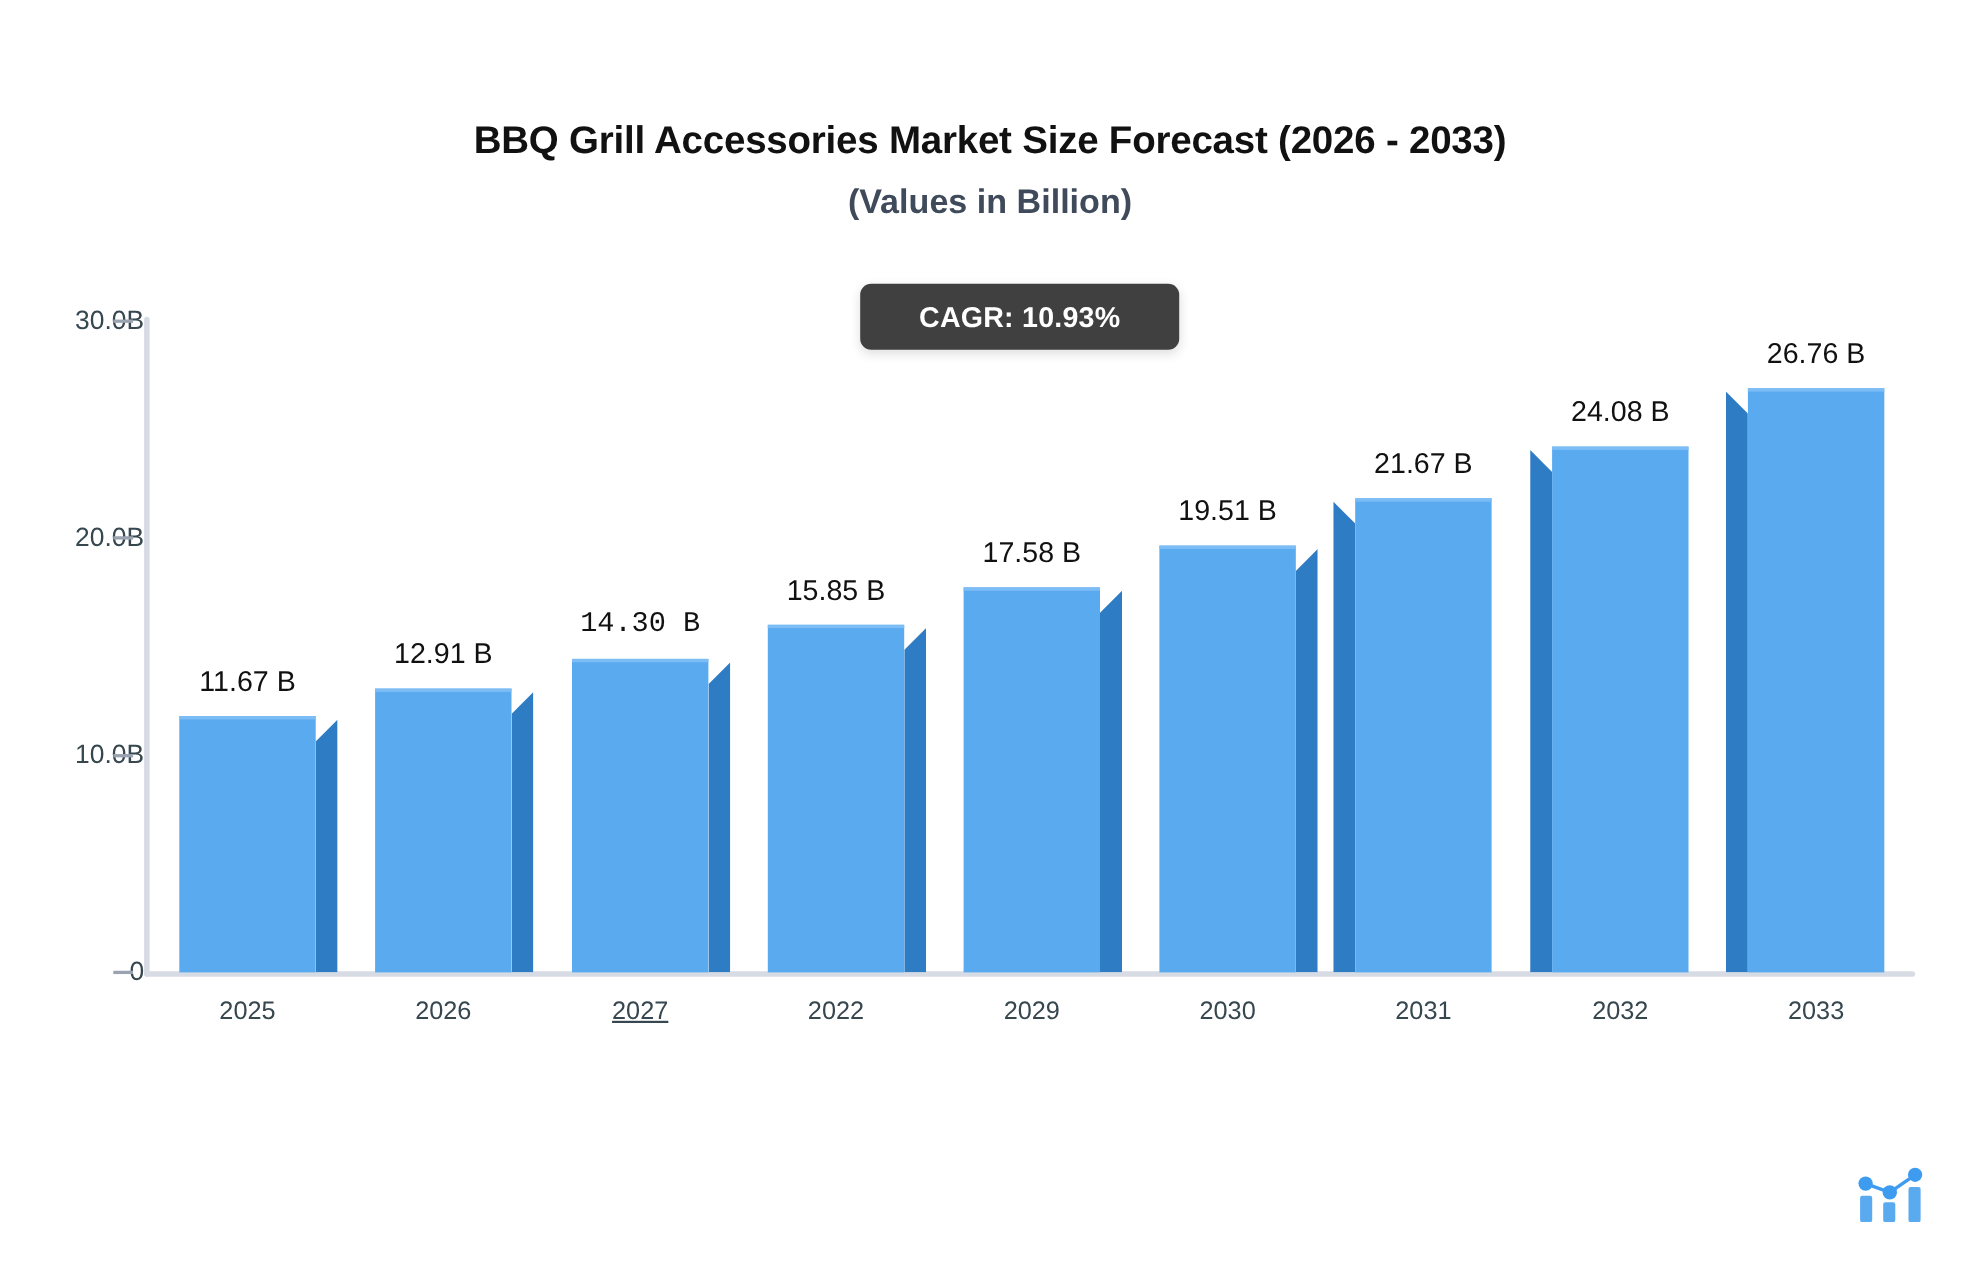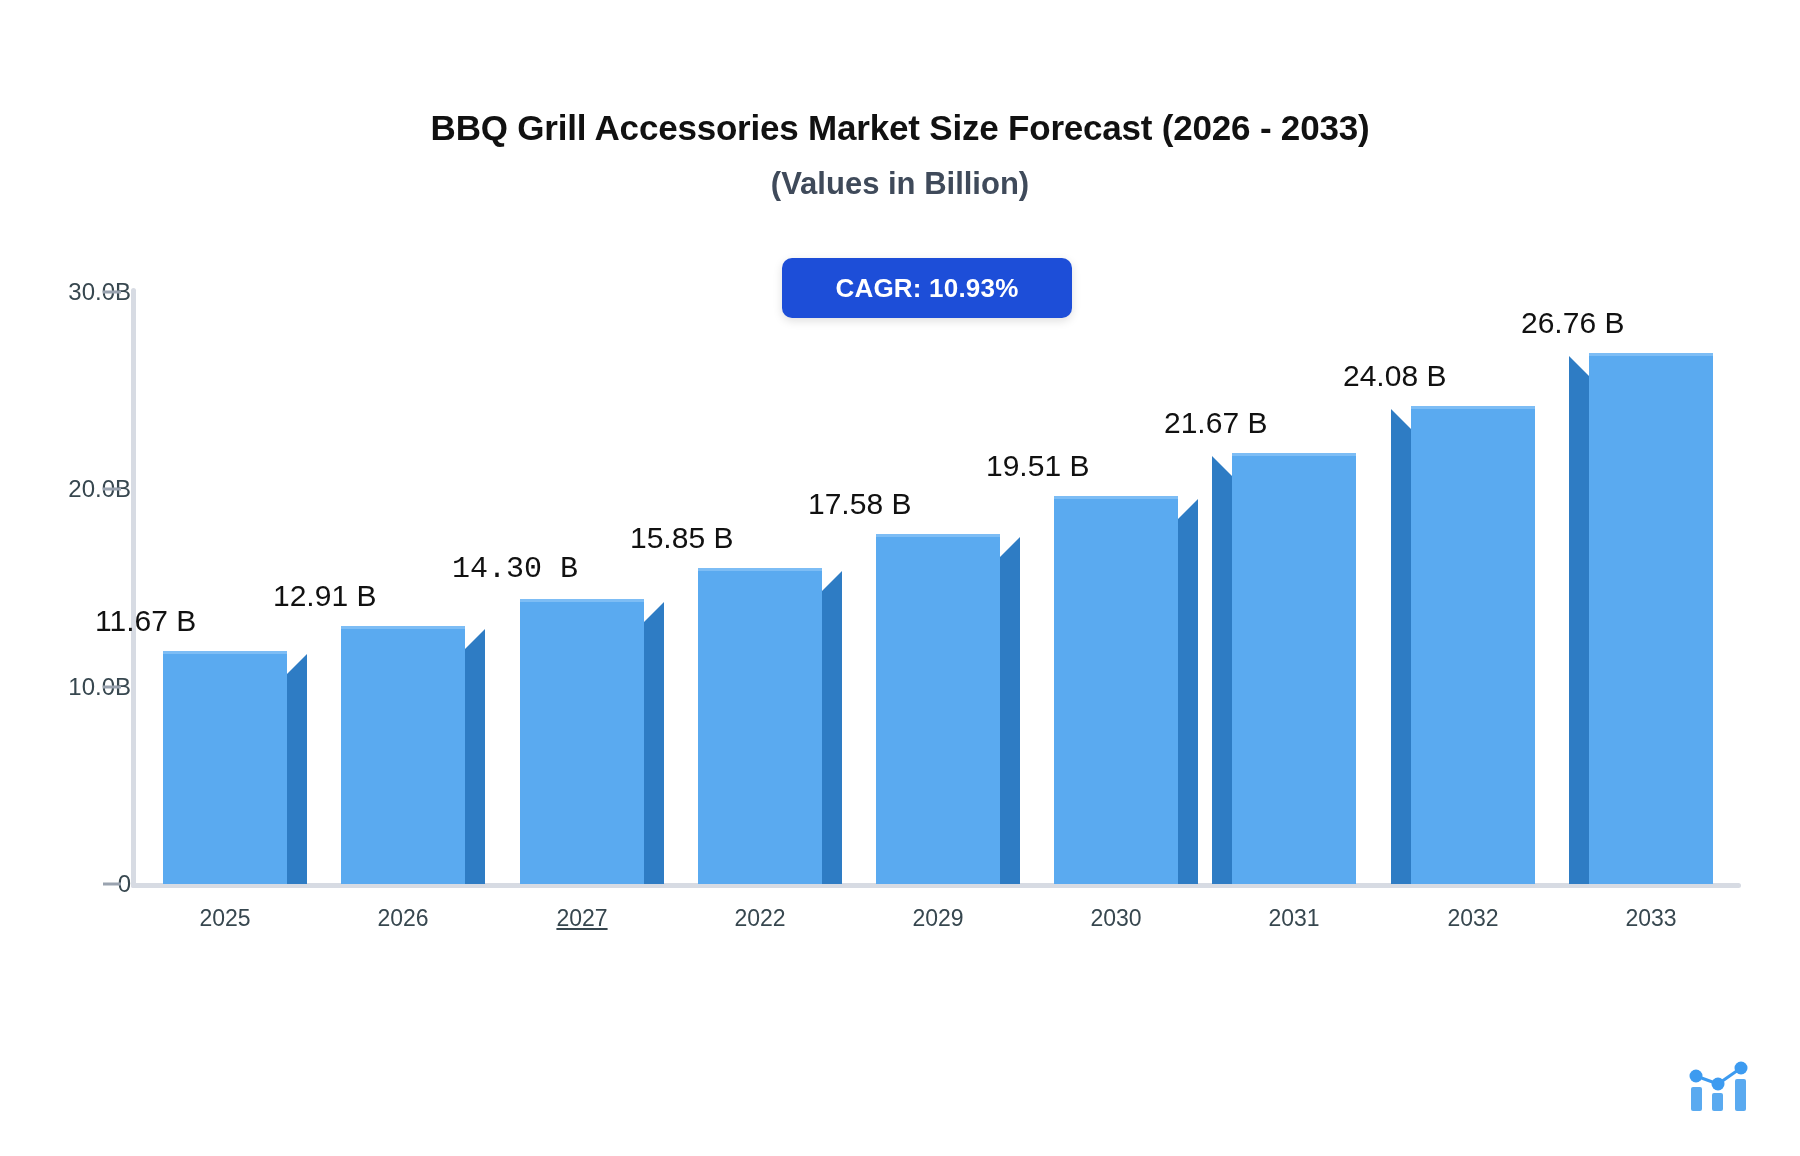--- a/index.html
+++ b/index.html
@@ -21,21 +21,21 @@
   #chart-subtitle{
     position:absolute; left:0; top:166px; width:1800px;
     text-align:center;
     font-size:31px; font-weight:bold; color:#3f4a5a;
   }
 
   
   #cagr-badge{
     position:absolute; left:782px; top:258px;
     width:290px; height:60px;
-    background:#1d4ed8;
+    background:#404040;
     border-radius:10px;
     display:flex; align-items:center; justify-content:center;
     color:#ffffff; font-size:26px; font-weight:bold;
     box-shadow:0 3px 10px rgba(0,0,0,0.13);
     letter-spacing:0.2px;
   }
 
   
   
   #plot{
@@ -80,22 +80,22 @@
     position:absolute; bottom:0; left:0;
     background:#5aaaf0;
     border-top:3px solid #7dbdf5;
   }
   .bar-side{
     position:absolute; bottom:0;
     background:#2e7cc4;
   }
   .bar-value{
     position:absolute;
-    width:260px; 
-    font-size:30px; color:#111111;
+    width:260px; text-align:center;
+    font-size:26px; color:#111111;
     white-space:nowrap;
   }
   .x-tick-label{
     position:absolute;
     width:260px; text-align:center;
     font-size:23px; color:#37474f;
     top:905px;
   }
 
   

